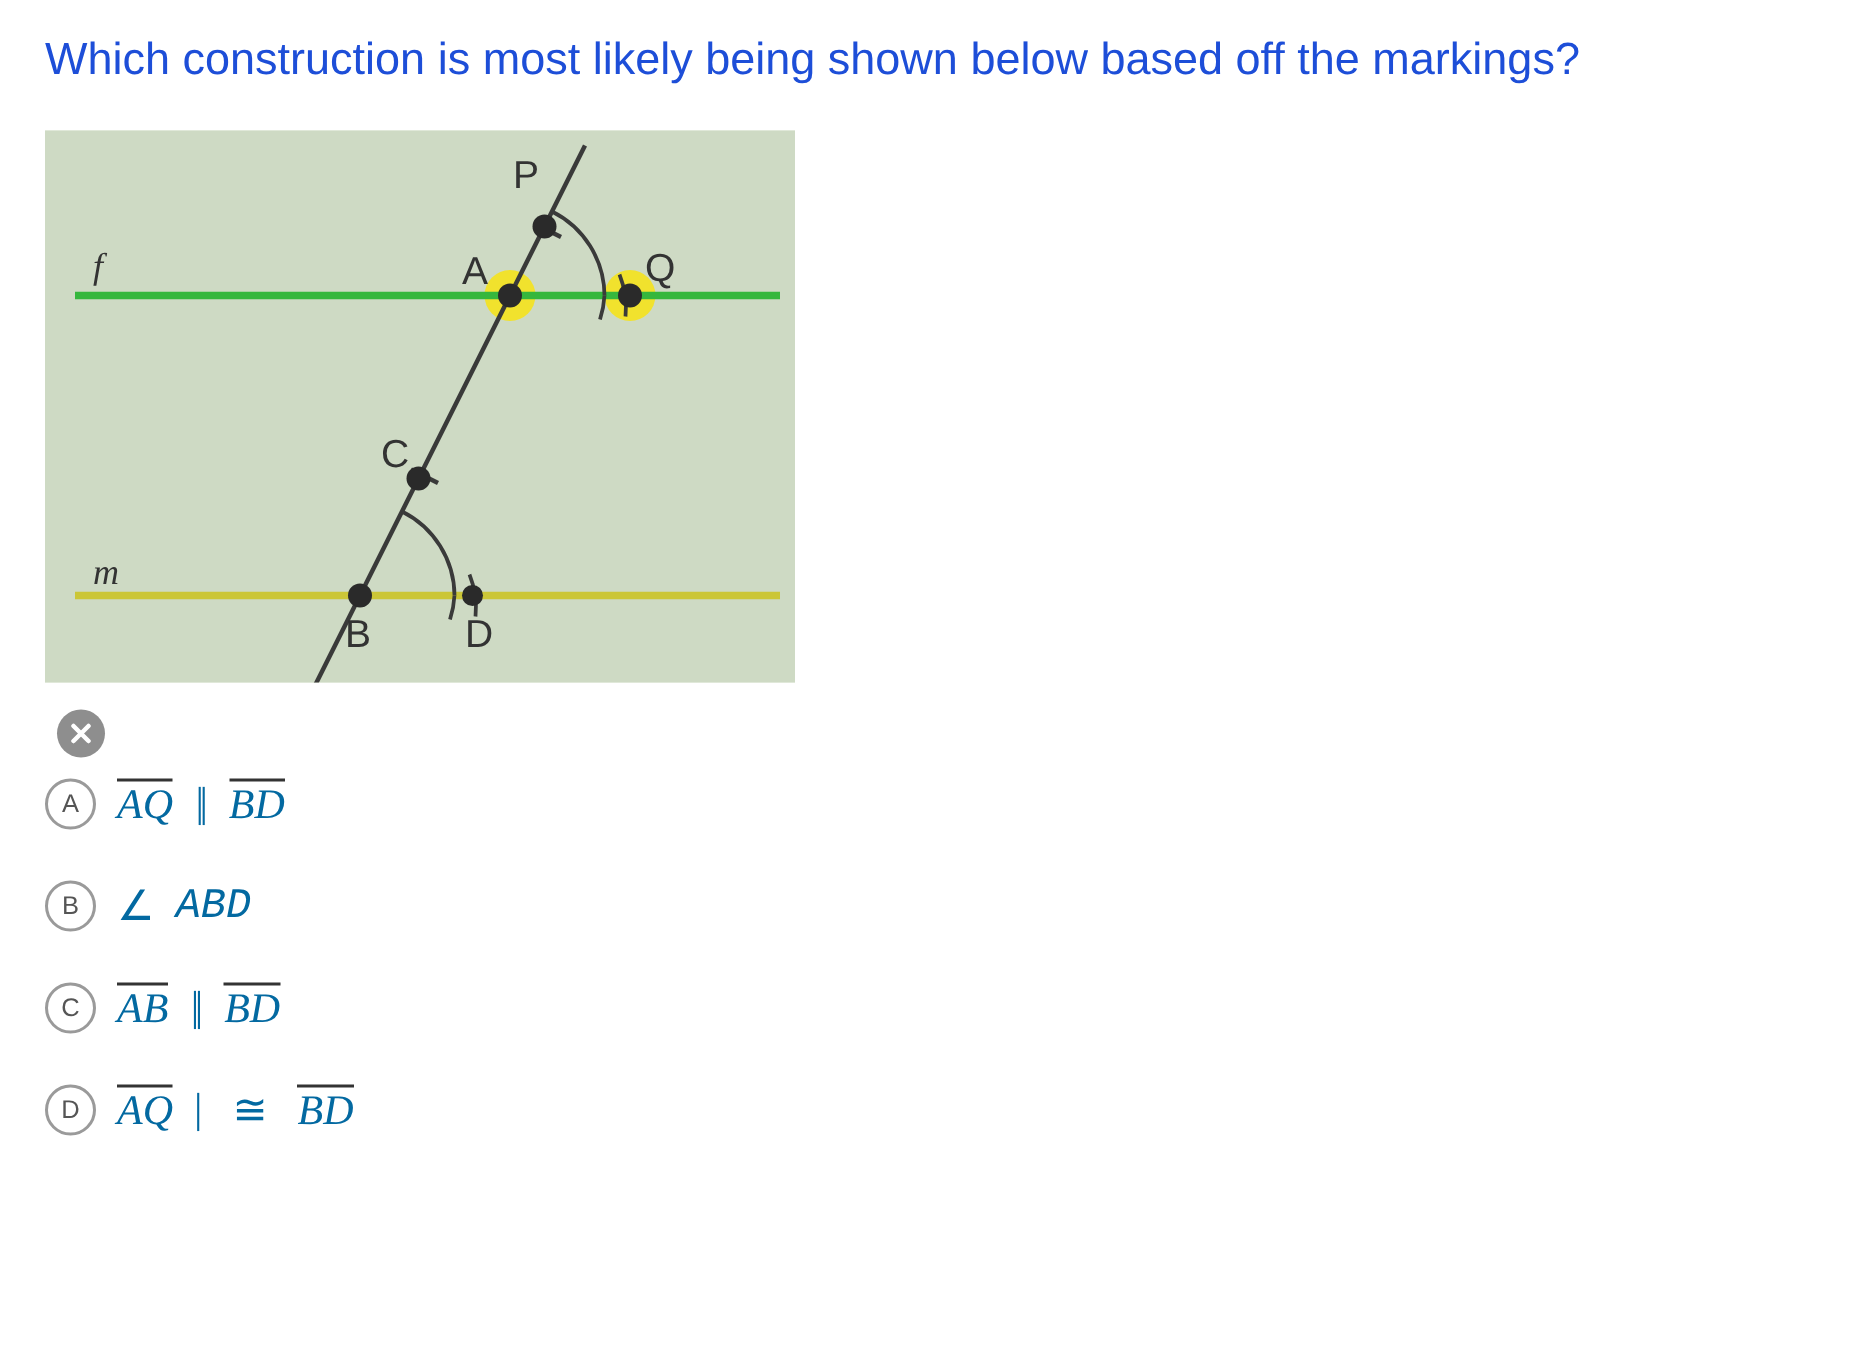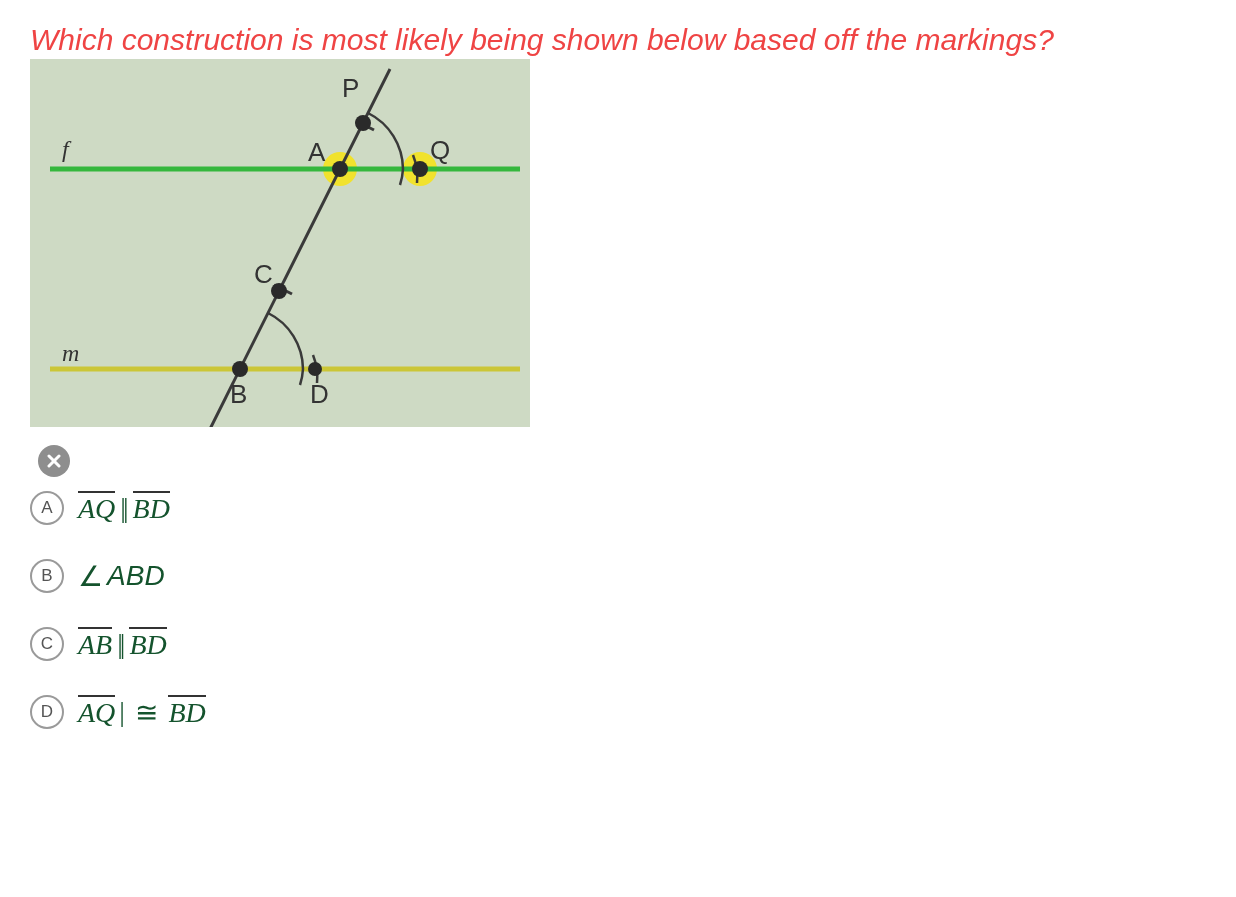--- a/index.html
+++ b/index.html
@@ -6,23 +6,23 @@
     margin: 0;
     padding: 20px 30px;
     font-family: Arial, Helvetica, sans-serif;
     color: #333;
     background: #fff;
     width: 1236px;
     box-sizing: border-box;
   }
   .question-text {
     font-size: 30px;
-    color: #ef4444;
+    color: #1d4ed8;
+    margin-bottom: 28px;
     line-height: 1.3;
-    font-style: italic;
   }
   .diagram {
     width: 500px;
     height: 368px;
     background: #cedac4;
     display: block;
     margin-bottom: 18px;
   }
   .badge-wrong {
     width: 32px;
@@ -53,43 +53,43 @@
     border-radius: 50%;
     display: flex;
     align-items: center;
     justify-content: center;
     font-size: 17px;
     color: #555;
     flex-shrink: 0;
   }
   .opt-text {
     font-size: 28px;
-    color: #14532d;
+    color: #0369a1;
     display: flex;
     align-items: center;
-    gap: 4px;
+    gap: 14px;
   }
   .ov {
     position: relative;
     font-style: italic;
     font-family: "Times New Roman", serif;
     padding-top: 2px;
   }
   .ov::before {
     content: "";
     position: absolute;
     top: 0;
     left: 0;
     right: 0;
     height: 1.6px;
     background: #333;
   }
   .math-it {
     font-style: italic;
-    font-family: Liberation Sans, sans-serif;
+    font-family: Liberation Mono, monospace;
   }
   .angle {
     font-family: "Times New Roman", serif;
   }
   .parallel {
     font-family: "Times New Roman", serif;
     letter-spacing: -3px;
     padding: 0 3px 0 1px;
   }
   .congr {

